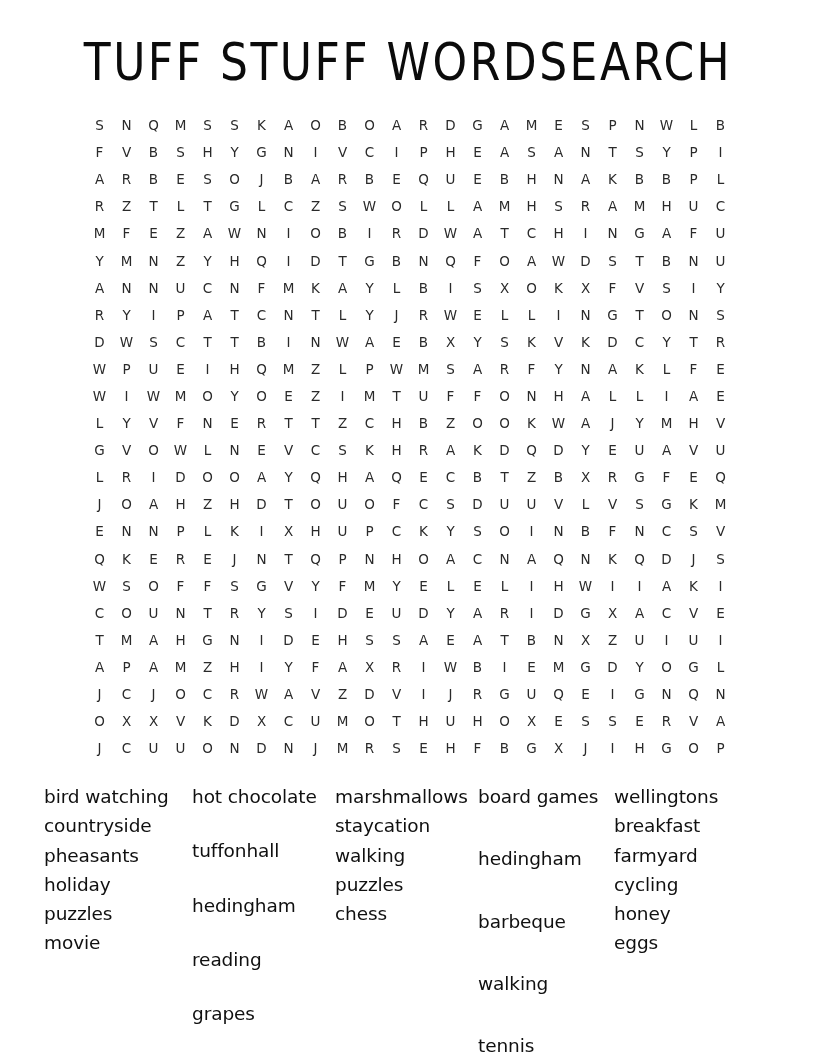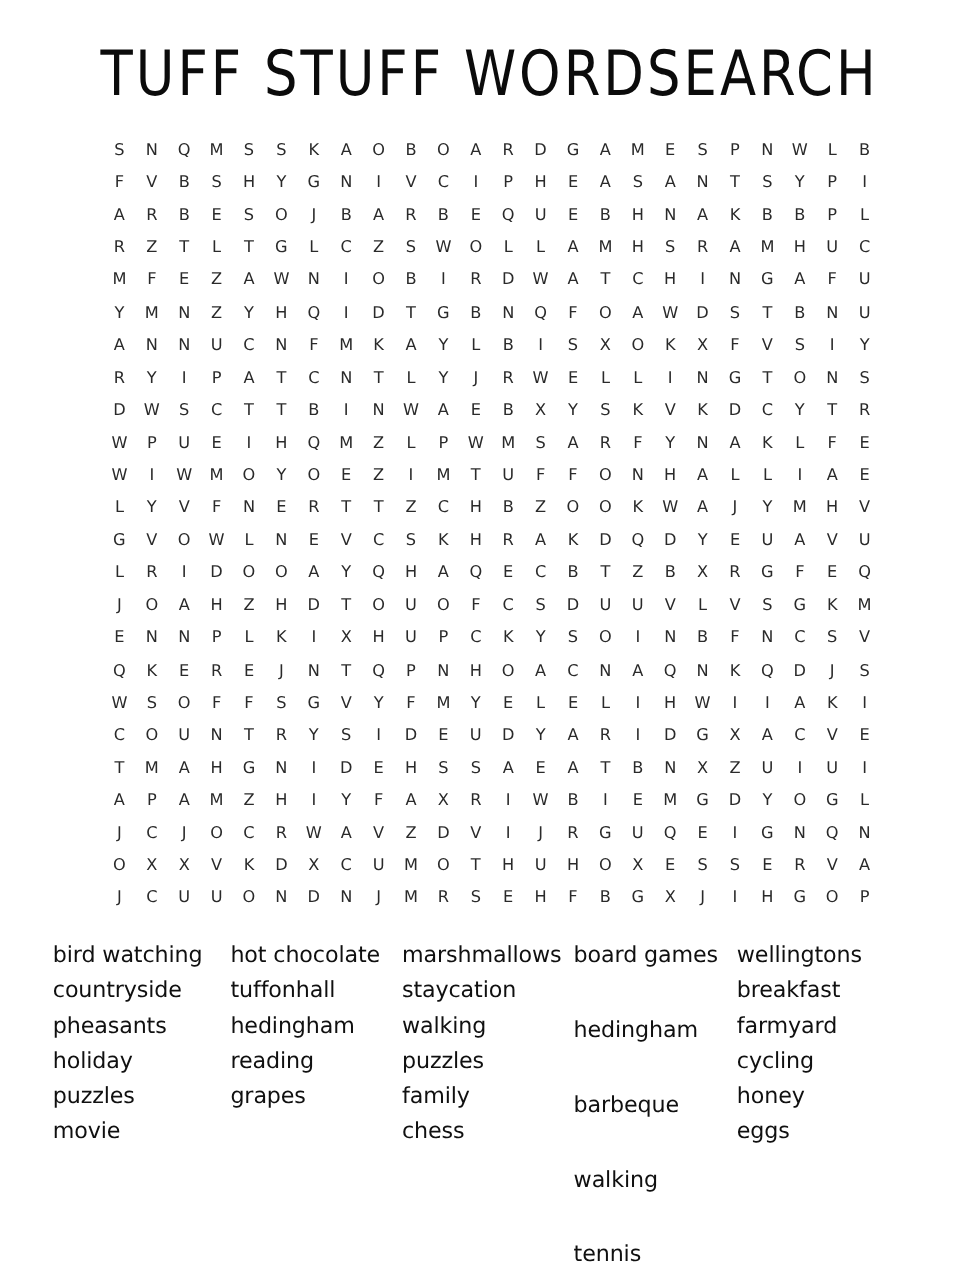--- a/index.html
+++ b/index.html
@@ -68,21 +68,21 @@
     left: 44px;
     width: 740px;
     display: flex;
     align-items: flex-start;
   }
   .word-col {
     display: flex;
     flex-direction: column;
   }
   .word-col.c0 { width: 148px; }
-  .word-col.c1 { width: 143px; }
+  .word-col.c1 { width: 143px; gap: 25px; }
   .word-col.c2 { width: 143px; }
   .word-col.c3 { width: 136px; gap: 33px; }
   .word-col.c4 { width: 140px; }
   .word-item {
     font-family: "DejaVu Sans", sans-serif;
     font-size: 18.5px;
     line-height: 29.3px;
     height: 29.3px;
     color: #101010;
     white-space: nowrap;
@@ -737,21 +737,20 @@
         <div class="word-item">tuffonhall</div>
         <div class="word-item">hedingham</div>
         <div class="word-item">reading</div>
         <div class="word-item">grapes</div>
       </div>
       <div class="word-col c2">
         <div class="word-item">marshmallows</div>
         <div class="word-item">staycation</div>
         <div class="word-item">walking</div>
         <div class="word-item">puzzles</div>
-        <div class="word-item">family</div>
         <div class="word-item">chess</div>
       </div>
       <div class="word-col c3">
         <div class="word-item">board games</div>
         <div class="word-item">hedingham</div>
         <div class="word-item">barbeque</div>
         <div class="word-item">walking</div>
         <div class="word-item">tennis</div>
         <div class="word-item">ducks</div>
       </div>

